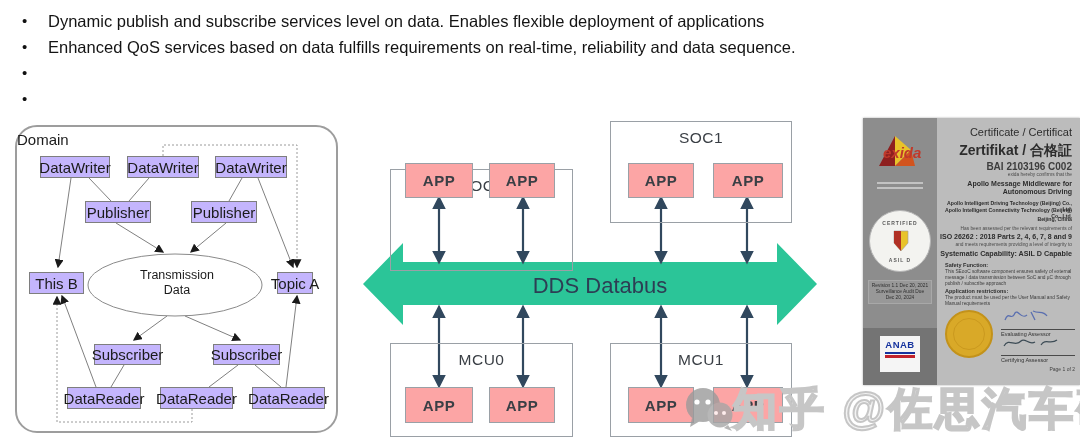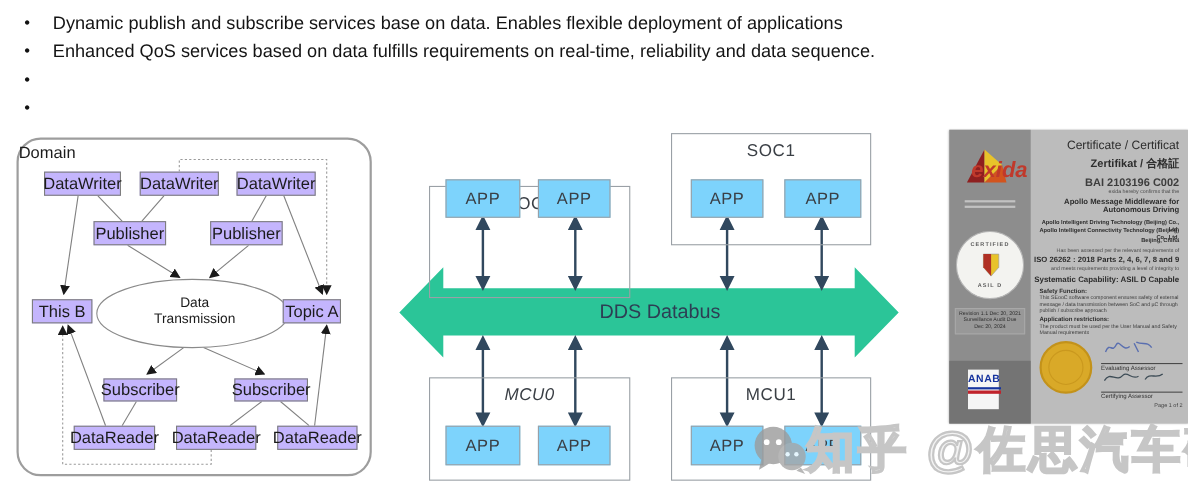--- a/index.html
+++ b/index.html
@@ -22,43 +22,43 @@
   .dbox { position:absolute; background:#c4b5fd; border:1px solid #7e7e7e;
     display:flex; align-items:center; justify-content:center;
     font-size:15px; color:#1b1b1b; white-space:nowrap; }
   .ellipse-label { position:absolute; left:73px; top:141px; width:174px; text-align:center;
     font-size:12.5px; line-height:15px; color:#1b1b1b; }
   
   .bus-svg { position:absolute; left:355px; top:110px; }
   .hwbox { position:absolute; border:1.5px solid #9aa0a6; background:transparent; }
   .hwbox-label { position:absolute; top:7px; left:0; width:100%; text-align:center;
     font-size:15.5px; color:#3a3f45; letter-spacing:0.5px; }
-  .appbox { position:absolute; border:1.5px solid #9aa0a6; background:#7dd3fc;
+  .appbox { position:absolute; border:1.5px solid #9aa0a6; background:#fca5a5;
     display:flex; align-items:center; justify-content:center;
-    font-size:15px; color:#3a3f45; letter-spacing:0.5px; }
+    font-size:15px; color:#3a3f45; letter-spacing:0.5px;font-weight:bold; }
   .databus-label { position:absolute; left:490px; top:273px; width:220px; text-align:center;
-    font-size:18px; color:#2d3e54; }
+    font-size:22px; color:#2d3e54; }
   
   .certificate { position:absolute; left:863px; top:118px; width:217px; height:267px;
     background:#bcbcbc; box-shadow:0 0 2px rgba(0,0,0,0.35); font-family:"Liberation Sans", sans-serif; }
   .cert-left { position:absolute; left:0; top:0; width:74px; height:267px; background:#8d8d8d; }
   .cert-left-bottom { position:absolute; left:0; top:210px; width:74px; height:57px; background:#747474; }
   .exida-logo { position:absolute; left:8px; top:12px; width:58px; height:46px; }
-  .exida-word { position:absolute; left:12px; top:14px; font-size:20px; font-style:italic; font-weight:bold; color:#c0392b; }
+  .exida-word { position:absolute; left:12px; top:14px; font-size:15px; font-style:italic; font-weight:bold; color:#c0392b; }
   .tagline-bar { position:absolute; left:14px; width:46px; height:2px; background:#c2c2c2; }
   .seal { position:absolute; left:6px; top:92px; width:62px; height:62px; border-radius:50%;
     background:#f3f3f0; border:1px solid #b5b5b5; }
   .seal-top { position:absolute; left:0; top:9px; width:100%; text-align:center;
     font-size:5px; letter-spacing:1px; color:#5a5a5a; font-weight:bold; }
   .seal-bottom { position:absolute; left:0; bottom:8px; width:100%; text-align:center;
     font-size:5px; letter-spacing:1px; color:#5a5a5a; font-weight:bold; }
   .seal-shield { position:absolute; left:23px; top:19px; }
   .revision { position:absolute; left:5px; top:162px; width:64px; border:1px solid #a8a8a8;
     background:#989898; padding:2px 1px; text-align:center; font-size:4.8px; line-height:6px; color:#2e2e2e; }
-  .anab { position:absolute; left:17px; top:218px; width:28px; height:36px; background:#f5f5f5;
+  .anab { position:absolute; left:17px; top:218px; width:40px; height:36px; background:#f5f5f5;
     text-align:center; padding-top:3px; }
   .anab-word { font-size:9.5px; font-weight:bold; color:#16339e; letter-spacing:0.5px; }
   .anab-line1 { margin:2px auto 1px; width:30px; height:2px; background:#16339e; }
   .anab-line2 { margin:0 auto; width:30px; height:3px; background:#c0222b; }
   .cert-right { position:absolute; left:74px; top:0; width:143px; height:267px; }
   .cr { position:absolute; left:0; width:135px; text-align:right; color:#2d2d2d; }
   .cr-left { text-align:left; left:8px; width:130px; }
   .gold-seal { position:absolute; left:8px; top:192px; width:48px; height:48px; border-radius:50%;
     background:#d9a928; border:2px solid #c3921a; }
   .gold-seal-inner { position:absolute; left:6px; top:6px; width:32px; height:32px; border-radius:50%;
@@ -74,21 +74,21 @@
   .watermark-icon { position:absolute; left:684px; top:386px; z-index:50; opacity:0.8; }
 </style>
 </head>
 <body>
 
 <div id="canvas">
 
   <div class="bullets">
     <div class="bullet-row">
       <span class="bullet-dot">•</span>
-      <span class="bullet-text">Dynamic publish and subscribe services base on data. Enables flexible deployment of applications</span>
+      <span class="bullet-text">Dynamic publish and subscribe services level on data. Enables flexible deployment of applications</span>
     </div>
     <div class="bullet-row">
       <span class="bullet-dot">•</span>
       <span class="bullet-text">Enhanced QoS services based on data fulfills requirements on real-time, reliability and data sequence.</span>
     </div>
     <div class="bullet-row">
       <span class="bullet-dot">•</span>
     </div>
     <div class="bullet-row">
       <span class="bullet-dot">•</span>
@@ -127,25 +127,25 @@
     <div class="domain-title">Domain</div>
 
     <div class="dbox" style="left:23px; top:29px; width:70px; height:22px;">DataWriter</div>
     <div class="dbox" style="left:110px; top:29px; width:72px; height:22px;">DataWriter</div>
     <div class="dbox" style="left:198px; top:29px; width:72px; height:22px;">DataWriter</div>
 
     <div class="dbox" style="left:68px; top:74px; width:66px; height:22px;">Publisher</div>
     <div class="dbox" style="left:174px; top:74px; width:66px; height:22px;">Publisher</div>
 
     <div class="dbox" style="left:12px; top:145px; width:55px; height:22px;">This B</div>
-    <div class="dbox" style="left:240px; top:145px; width:53px; height:22px;">Topic A</div>
+    <div class="dbox" style="left:260px; top:145px; width:36px; height:22px;">Topic A</div>
 
     <div class="ellipse-label">
+      <div>Transmission</div>
       <div>Data</div>
-      <div>Transmission</div>
     </div>
 
     <div class="dbox" style="left:77px; top:217px; width:67px; height:21px;">Subscriber</div>
     <div class="dbox" style="left:196px; top:217px; width:67px; height:21px;">Subscriber</div>
 
     <div class="dbox" style="left:50px; top:260px; width:74px; height:22px;">DataReader</div>
     <div class="dbox" style="left:143px; top:260px; width:73px; height:22px;">DataReader</div>
     <div class="dbox" style="left:235px; top:260px; width:73px; height:22px;">DataReader</div>
   </div>
 
@@ -183,21 +183,21 @@
         <polygon points="392,276 387,266 397,266"></polygon>
     </g>
   </svg>
 
   <div class="hwbox" style="left:390px; top:121px; width:183px; height:102px;margin-top:48px;">
     <div class="hwbox-label">SOC0</div>
   </div>
   <div class="hwbox" style="left:610px; top:121px; width:182px; height:102px;">
     <div class="hwbox-label">SOC1</div>
   </div>
-  <div class="hwbox" style="left:390px; top:343px; width:183px; height:94px;font-style:italic;">
+  <div class="hwbox" style="left:390px; top:343px; width:183px; height:94px;">
     <div class="hwbox-label">MCU0</div>
   </div>
   <div class="hwbox" style="left:610px; top:343px; width:182px; height:94px;">
     <div class="hwbox-label">MCU1</div>
   </div>
 
   <div class="appbox" style="left:405px; top:163px; width:68px; height:35px;">APP</div>
   <div class="appbox" style="left:489px; top:163px; width:66px; height:35px;">APP</div>
   <div class="appbox" style="left:628px; top:163px; width:66px; height:35px;">APP</div>
   <div class="appbox" style="left:713px; top:163px; width:70px; height:35px;">APP</div>
@@ -236,21 +236,21 @@
       <div class="cert-left-bottom"></div>
       <div class="anab">
         <div class="anab-word">ANAB</div>
         <div class="anab-line1"></div>
         <div class="anab-line2"></div>
       </div>
     </div>
 
     <div class="cert-right">
       <div class="cr" style="top:8px;  font-size:11px;">Certificate  /  Certificat</div>
-      <div class="cr" style="top:24px; font-size:10px; font-weight:bold;">Zertifikat  /  合格証</div>
+      <div class="cr" style="top:24px; font-size:14px; font-weight:bold;">Zertifikat  /  合格証</div>
       <div class="cr" style="top:43px; font-size:10px; font-weight:bold; color:#3d3d3d;">BAI 2103196 C002</div>
       <div class="cr" style="top:54px; font-size:4.8px; color:#4b4b4b;">exida hereby confirms that the</div>
       <div class="cr" style="top:62px; font-size:7px; font-weight:bold; line-height:8px;">Apollo Message Middleware for Autonomous Driving</div>
       <div class="cr" style="top:82px; font-size:5.2px; font-weight:bold;">Apollo Intelligent Driving Technology (Beijing)  Co., Ltd.</div>
       <div class="cr" style="top:89px; font-size:5.2px; font-weight:bold;">Apollo Intelligent Connectivity Technology (Beijing)  Co., Ltd.</div>
       <div class="cr" style="top:98px; font-size:5.2px; font-weight:bold;">Beijing, China</div>
       <div class="cr" style="top:108px; font-size:4.8px; color:#4b4b4b;">Has been assessed per the relevant requirements of</div>
       <div class="cr" style="top:115px; font-size:7px; font-weight:bold;">ISO 26262 : 2018  Parts 2, 4, 6, 7, 8 and 9</div>
       <div class="cr" style="top:124px; font-size:4.8px; color:#4b4b4b;">and meets requirements providing a level of integrity to</div>
       <div class="cr" style="top:131px; font-size:7.2px; font-weight:bold;">Systematic Capability: ASIL D Capable</div>

